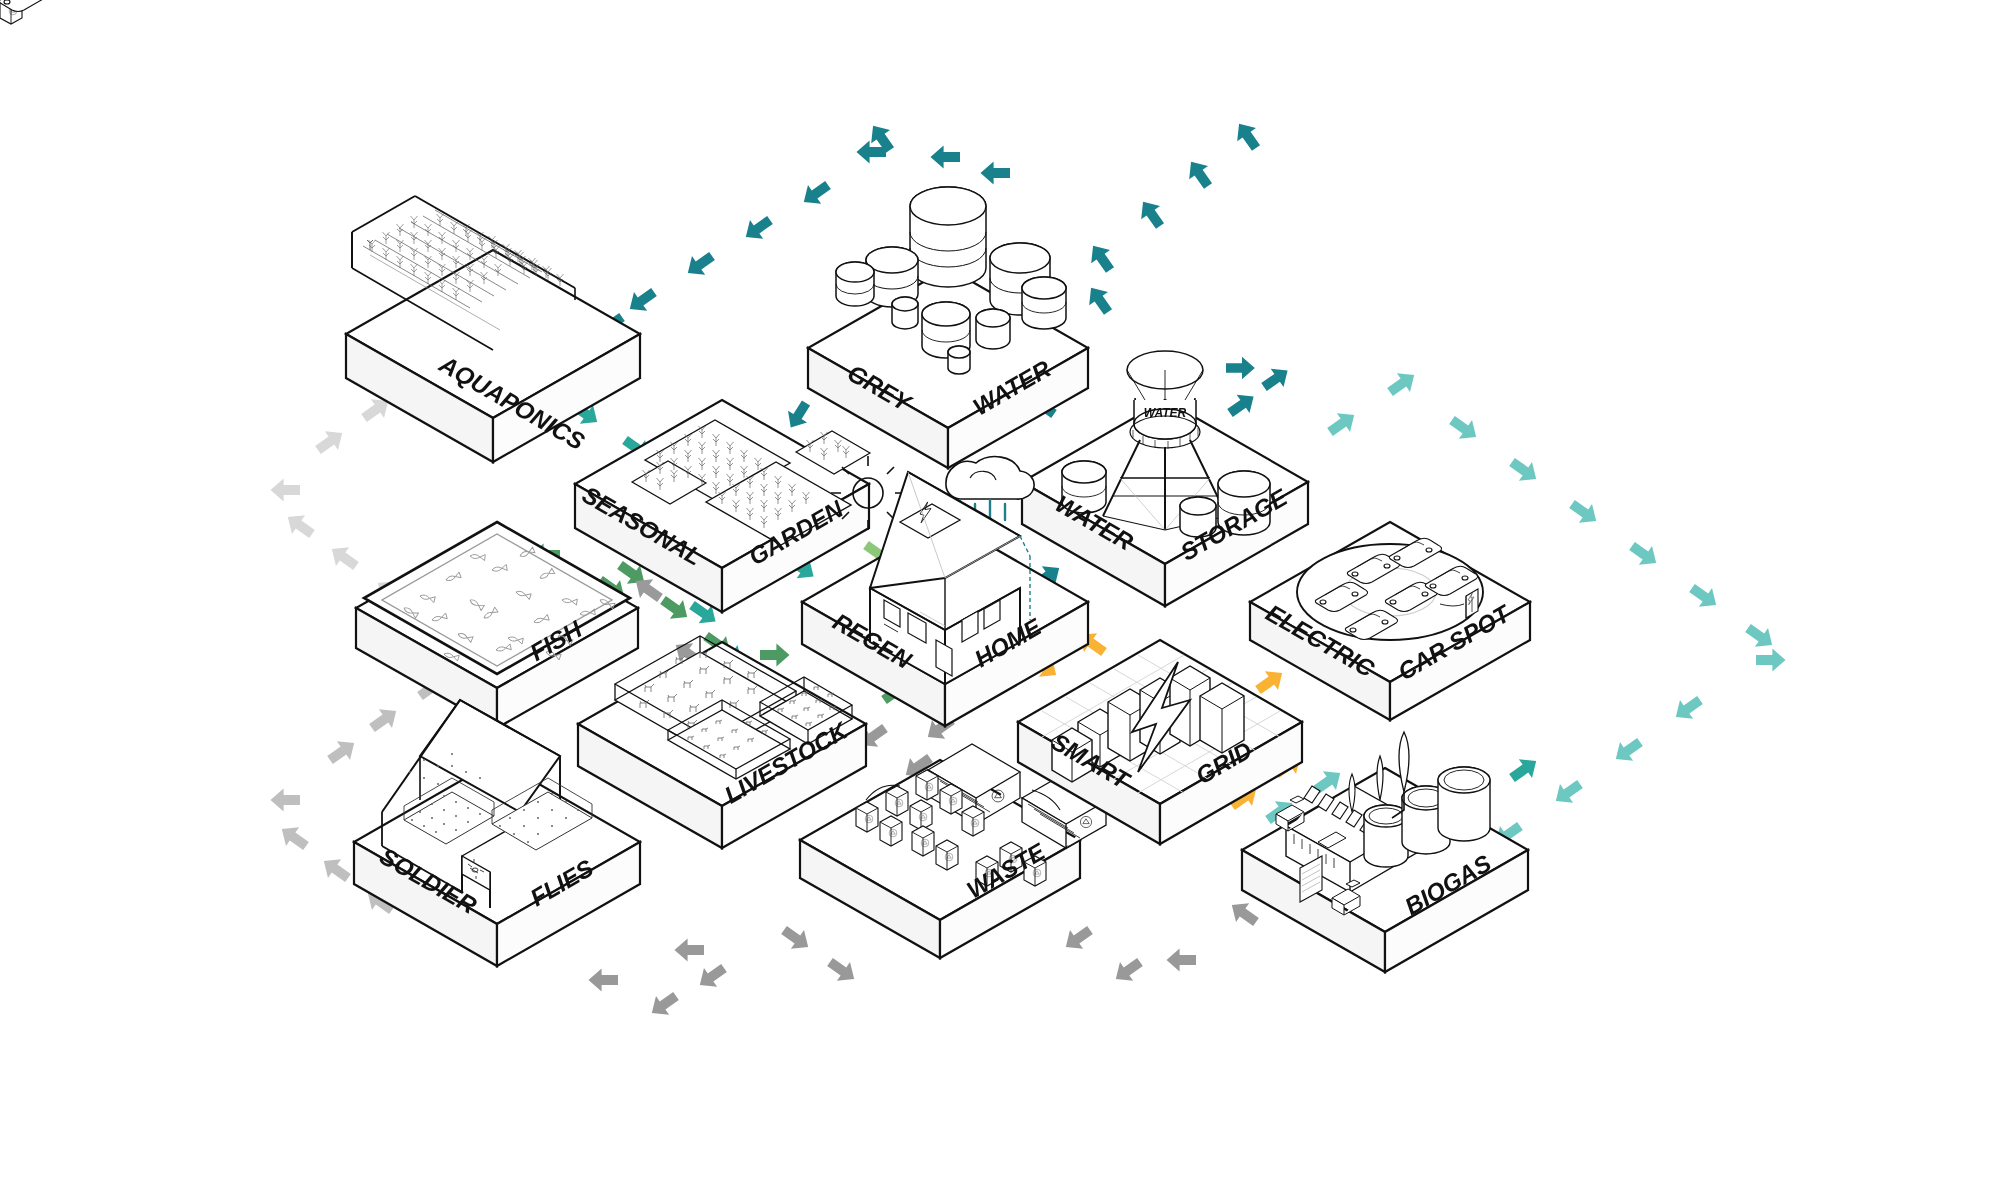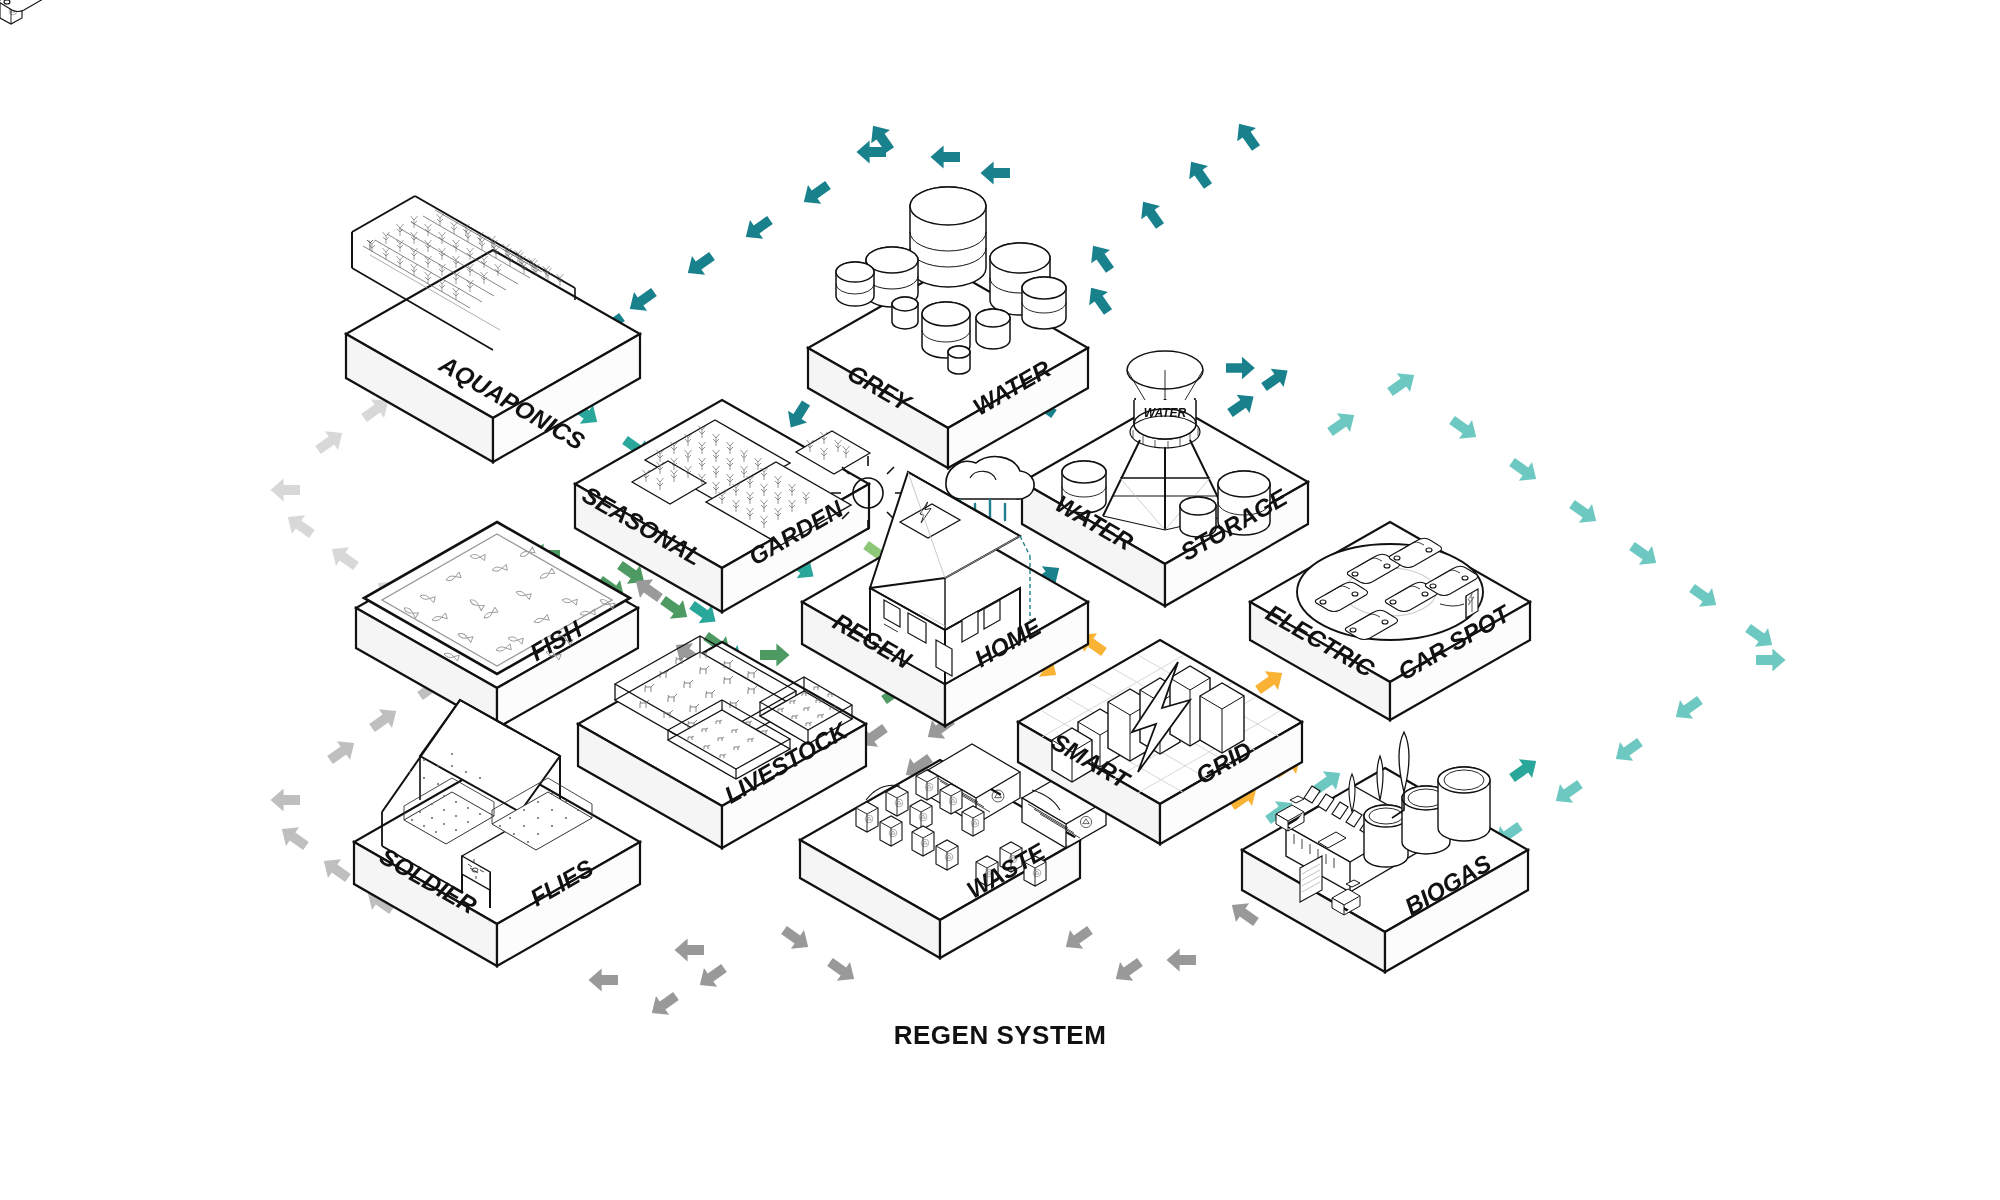--- a/index.html
+++ b/index.html
@@ -915,15 +915,14 @@
         <path d="M1360,896 L1360,906 L1344,915"></path>
         <path d="M1346,884 L1354,880 L1360,883 L1352,887 Z"></path>
       </g>
       <path d="M1318,842 L1336,832 L1346,838 L1328,848 Z" stroke-width="1"></path>
     </g>
     <text class="iso-label" x="1452" y="892" font-size="24" transform="rotate(-30 1452 892)" text-anchor="middle">BIOGAS</text>
   </g>
 
 </svg>
 
-<div id="diagram-title">REGEN SYSTEM</div>
 
 </div>
 
 </body></html>

